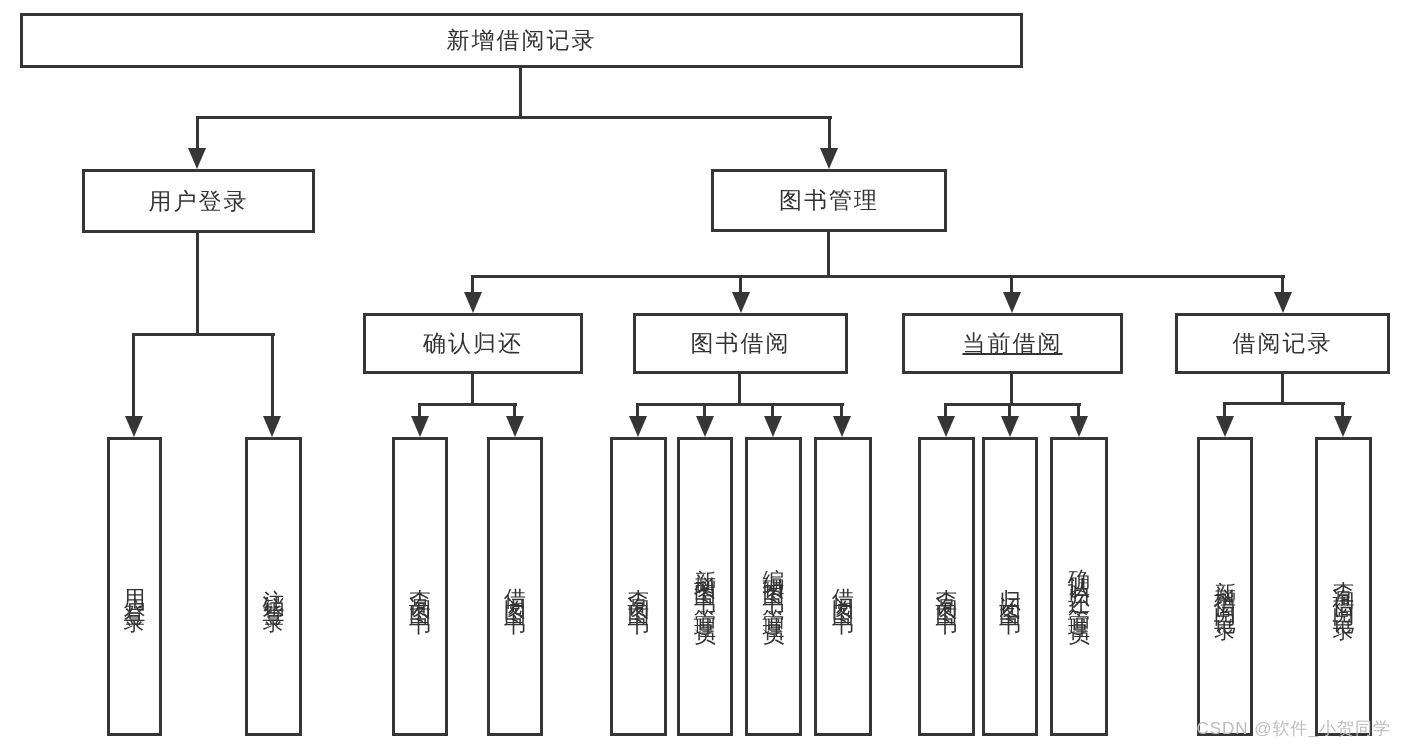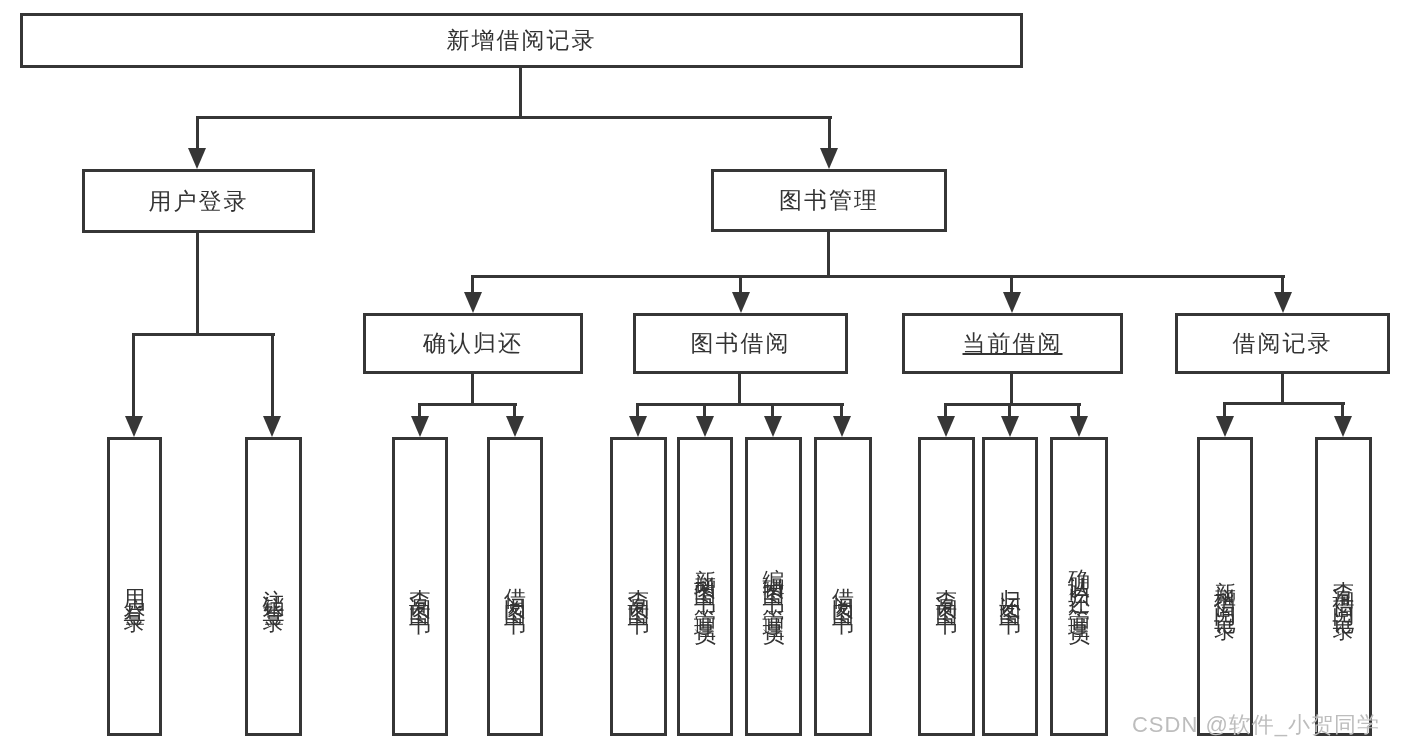--- a/index.html
+++ b/index.html
@@ -46,24 +46,24 @@
   .arrow {
     position: absolute;
     width: 0;
     height: 0;
     border-left: 9px solid transparent;
     border-right: 9px solid transparent;
     border-top: 21px solid var(--line, #363636);
   }
   #watermark {
     position: absolute;
-    right: 25px;
+    right: 14px;
     bottom: 7px;
     z-index: 10;
-    font-size: 22px;
+    font-size: 17px;
     letter-spacing: 1px;
     color: var(--wm, #bdbdbd);
     white-space: nowrap;
   }
 </style>
 </head>
 <body>
 
 <div id="stage" style="--line: #363636; --text: #333333; --bg: #ffffff; --wm: #bdbdbd;">
   <div id="lines-layer" class="layer">

